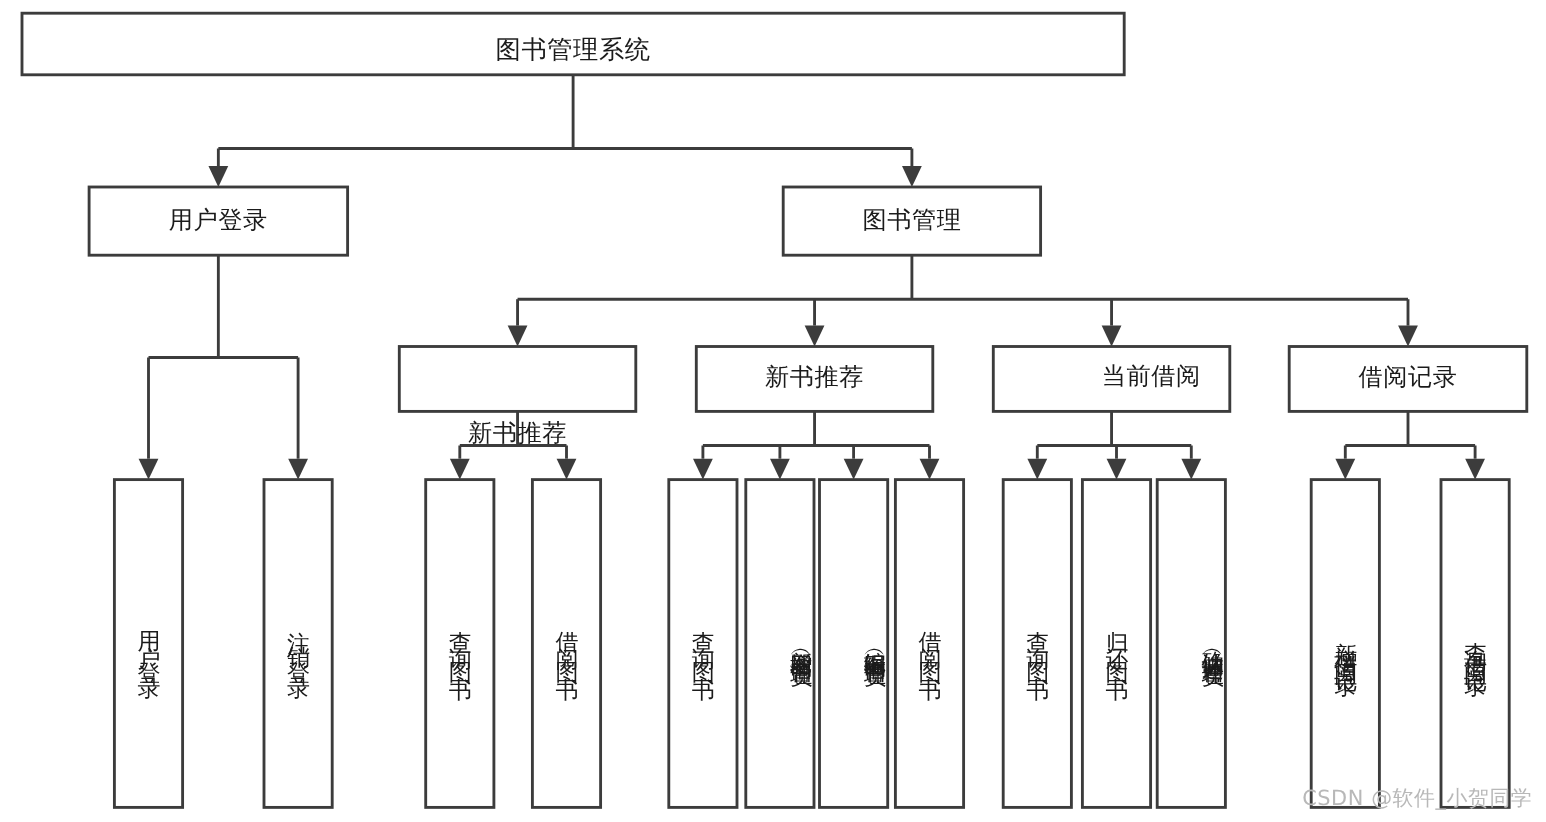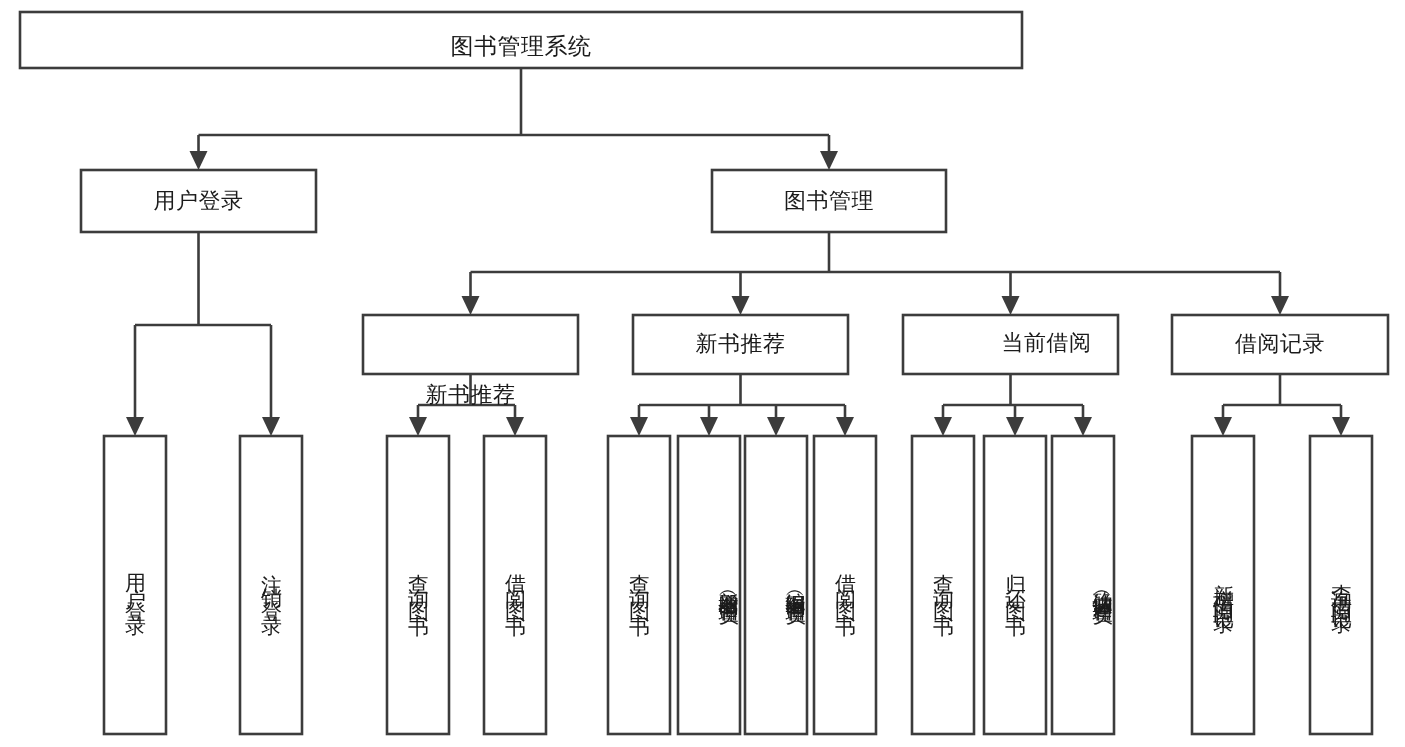--- a/index.html
+++ b/index.html
@@ -176,13 +176,14 @@
       <div class="node-label-v" style="left: 608px; top: 446px; width: 62px; height: 278px; font-size: 21px; letter-spacing: 14px; align-items: center;">查询图书</div>
       <div class="node-label-v" style="left: 678px; top: 446px; width: 62px; height: 278px; font-size: 20px; letter-spacing: 2px;">新增图书（管理员）</div>
       <div class="node-label-v" style="left: 745px; top: 446px; width: 62px; height: 278px; font-size: 20px; letter-spacing: 2px;">编辑图书（管理员）</div>
       <div class="node-label-v" style="left: 814px; top: 446px; width: 62px; height: 278px; font-size: 21px; letter-spacing: 14px; align-items: center;">借阅图书</div>
       <div class="node-label-v" style="left: 912px; top: 446px; width: 62px; height: 278px; font-size: 21px; letter-spacing: 14px; align-items: center;">查询图书</div>
       <div class="node-label-v" style="left: 984px; top: 446px; width: 62px; height: 278px; font-size: 21px; letter-spacing: 14px; align-items: center;">归还图书</div>
       <div class="node-label-v" style="left: 1052px; top: 446px; width: 62px; height: 278px; font-size: 20px; letter-spacing: 2px;">确认归还（管理员）</div>
       <div class="node-label-v" style="left: 1192px; top: 446px; width: 62px; height: 278px; font-size: 21px; letter-spacing: 6px; align-items: center;">新增借阅记录</div>
       <div class="node-label-v" style="left: 1310px; top: 446px; width: 62px; height: 278px; font-size: 21px; letter-spacing: 6px; align-items: center;">查询借阅记录</div>
     </div>
+  <div class="watermark">CSDN @软件_小贺同学</div>
 </div>
 
 </body></html>

